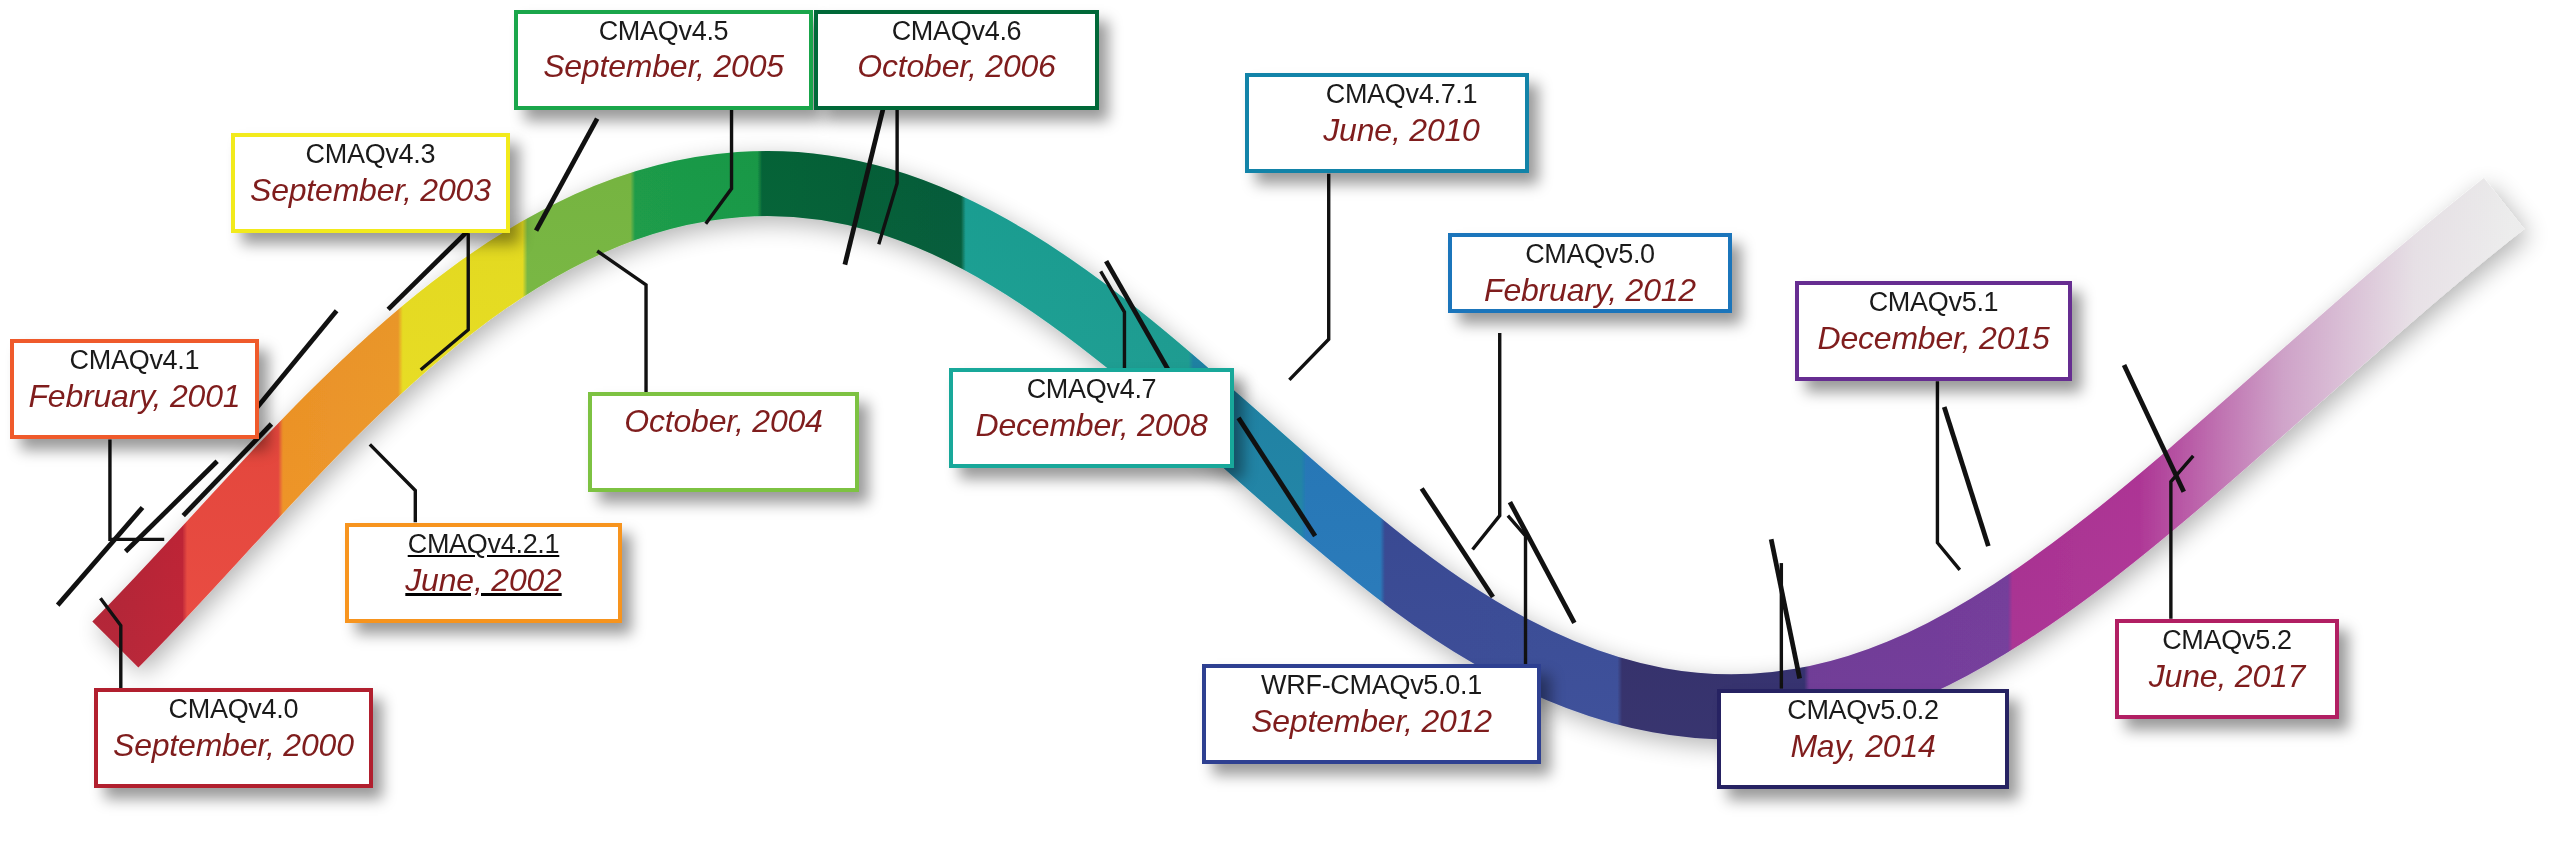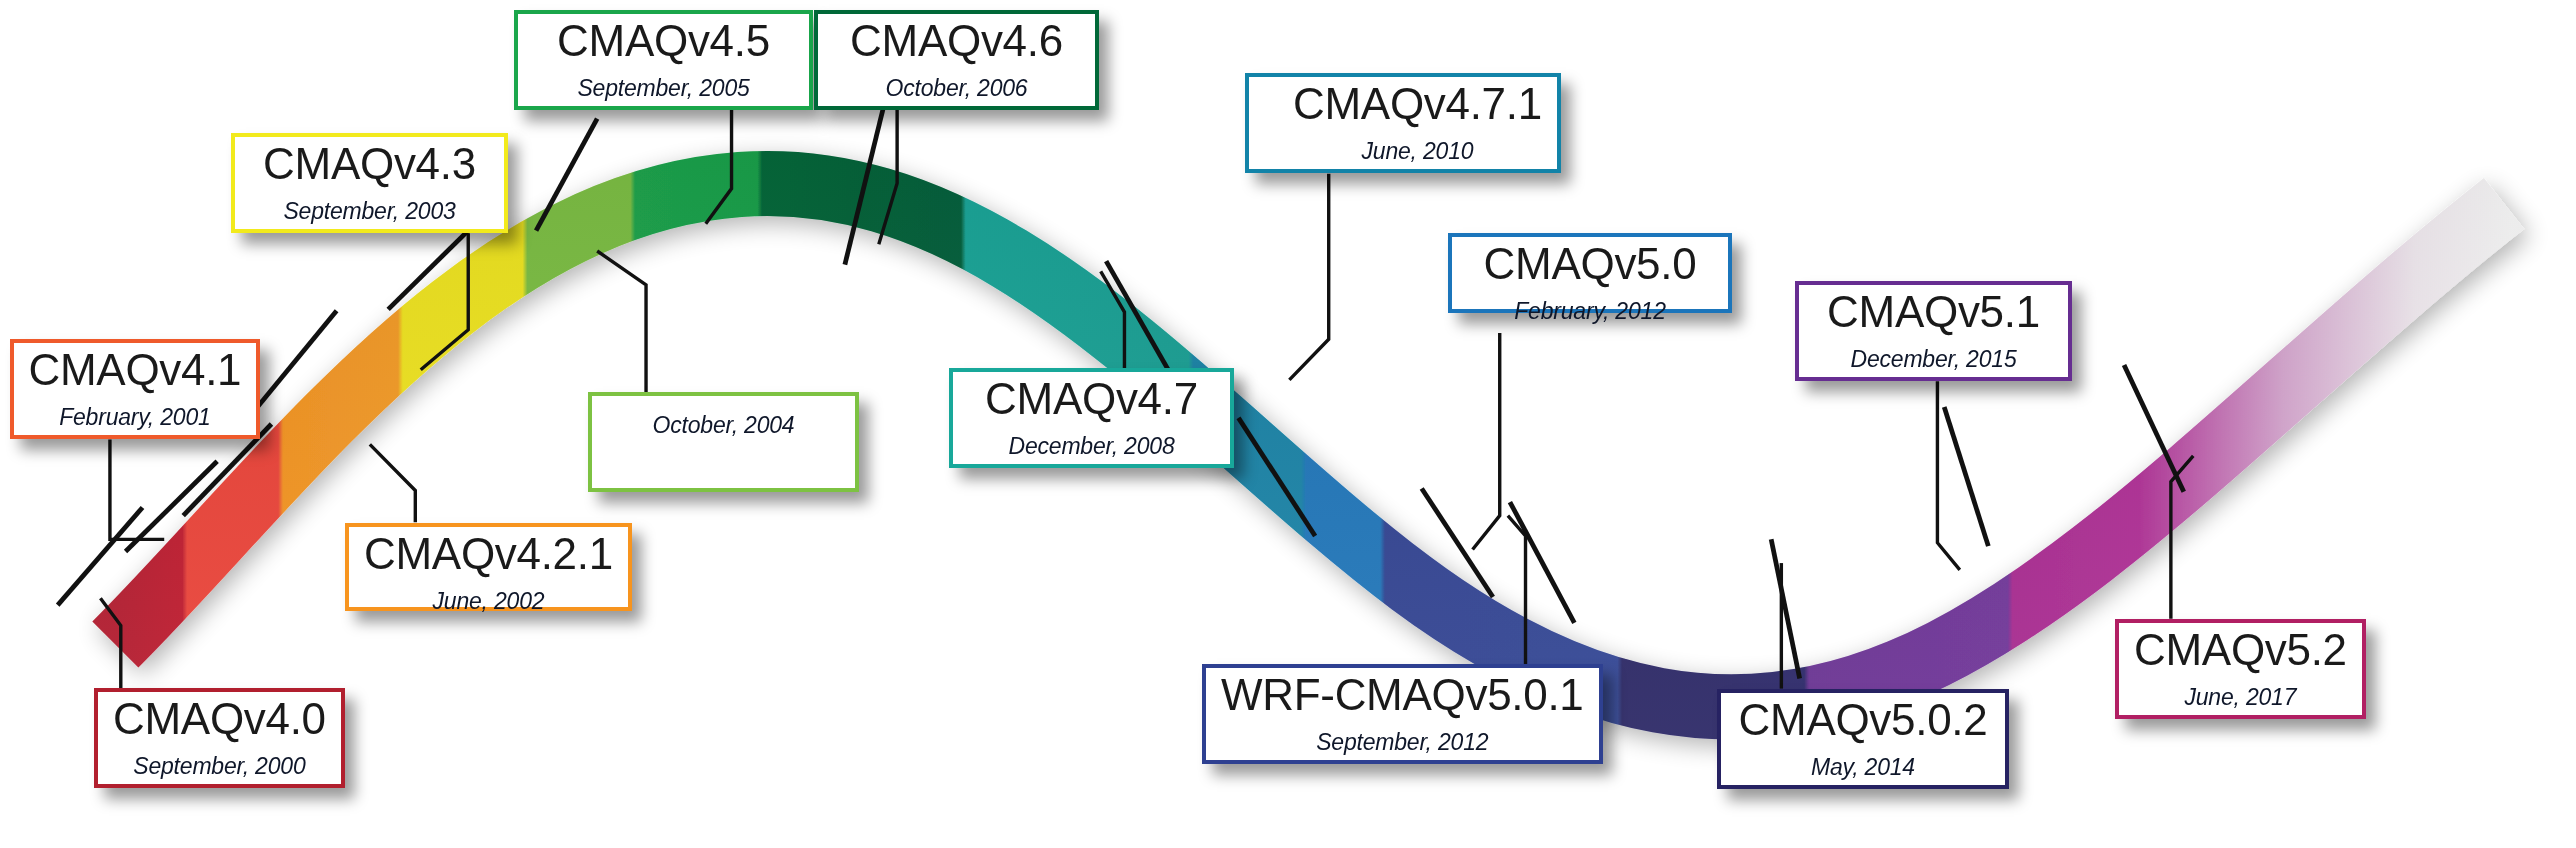--- a/index.html
+++ b/index.html
@@ -38,35 +38,35 @@
     box-sizing: border-box;
     text-align: center;
     padding: 4.1px 15px 8.1px 15px;
     box-shadow: 9.5px 11px 13.6px rgba(0,0,0,0.40);
     z-index: 5;
     white-space: nowrap;
   }
   .label-title {
     display: block;
     font-family: "Liberation Sans", sans-serif;
-    font-size: 44px;
+    font-size: 27px;
     line-height: 1.03;
     color: #1a1a1a;
     font-weight: 400;
     letter-spacing: -0.3px;
   }
   .label-date {
     display: block;
     font-family: "Liberation Sans", sans-serif;
-    font-size: 23px;
+    font-size: 32px;
     line-height: 1.12;
-    color: #0f172a;
+    color: #7f1d1d;
     font-style: italic;
     letter-spacing: -0.2px;
-    margin-top: 13px;
+    margin-top: 4px;
   }
 </style>
 </head>
 <body>
 
 <div id="stage">
 
   <svg id="ribbon-svg" viewBox="0 0 3796 1250" preserveAspectRatio="none" aria-hidden="true">
     <defs>
       <linearGradient id="ribbonGrad" gradientUnits="userSpaceOnUse" x1="170" y1="0" x2="3700" y2="0">
@@ -168,21 +168,21 @@
 
   <div id="labels-layer">
       <div class="label-box" style="left: 94px; top: 688px; min-width: 227px; height: 100px; border-color: rgb(177, 31, 46);">
         <span class="label-title">CMAQv4.0</span>
         <span class="label-date">September, 2000</span>
       </div>
       <div class="label-box" style="left: 9.5px; top: 339px; min-width: 240px; height: 100px; border-color: rgb(239, 90, 43);">
         <span class="label-title">CMAQv4.1</span>
         <span class="label-date">February, 2001</span>
       </div>
-      <div class="label-box" style="left: 345px; top: 523px; min-width: 277px; height: 88px; border-color: rgb(247, 148, 30);">
+      <div class="label-box" style="left: 345px; top: 523px; min-width: 277px; height: 100px; border-color: rgb(247, 148, 30); text-decoration: underline;">
         <span class="label-title">CMAQv4.2.1</span>
         <span class="label-date">June, 2002</span>
       </div>
       <div class="label-box" style="left: 231px; top: 133px; min-width: 277px; height: 100px; border-color: rgb(242, 234, 28);">
         <span class="label-title">CMAQv4.3</span>
         <span class="label-date">September, 2003</span>
       </div>
       <div class="label-box" style="left: 588px; top: 392px; min-width: 271px; height: 100px; border-color: rgb(125, 194, 66);">
         <span class="label-date">October, 2004</span>
       </div>

